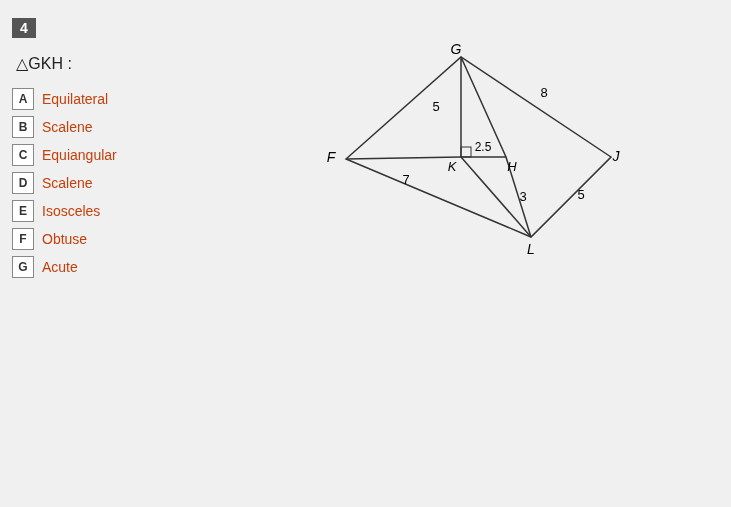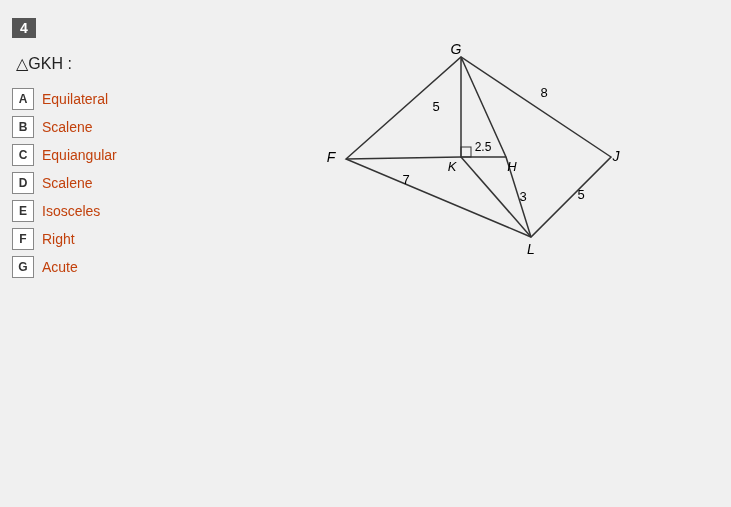--- a/index.html
+++ b/index.html
@@ -125,21 +125,21 @@
           <div class="answer-option">
             <span class="option-key">D</span>
             <span class="option-label">Scalene</span>
           </div>
           <div class="answer-option">
             <span class="option-key">E</span>
             <span class="option-label">Isosceles</span>
           </div>
           <div class="answer-option">
             <span class="option-key">F</span>
-            <span class="option-label">Right</span>
+            <span class="option-label">Obtuse</span>
           </div>
           <div class="answer-option">
             <span class="option-key">G</span>
             <span class="option-label">Acute</span>
           </div>
         </div>
     </div>
 
     <div class="right-panel">
 

